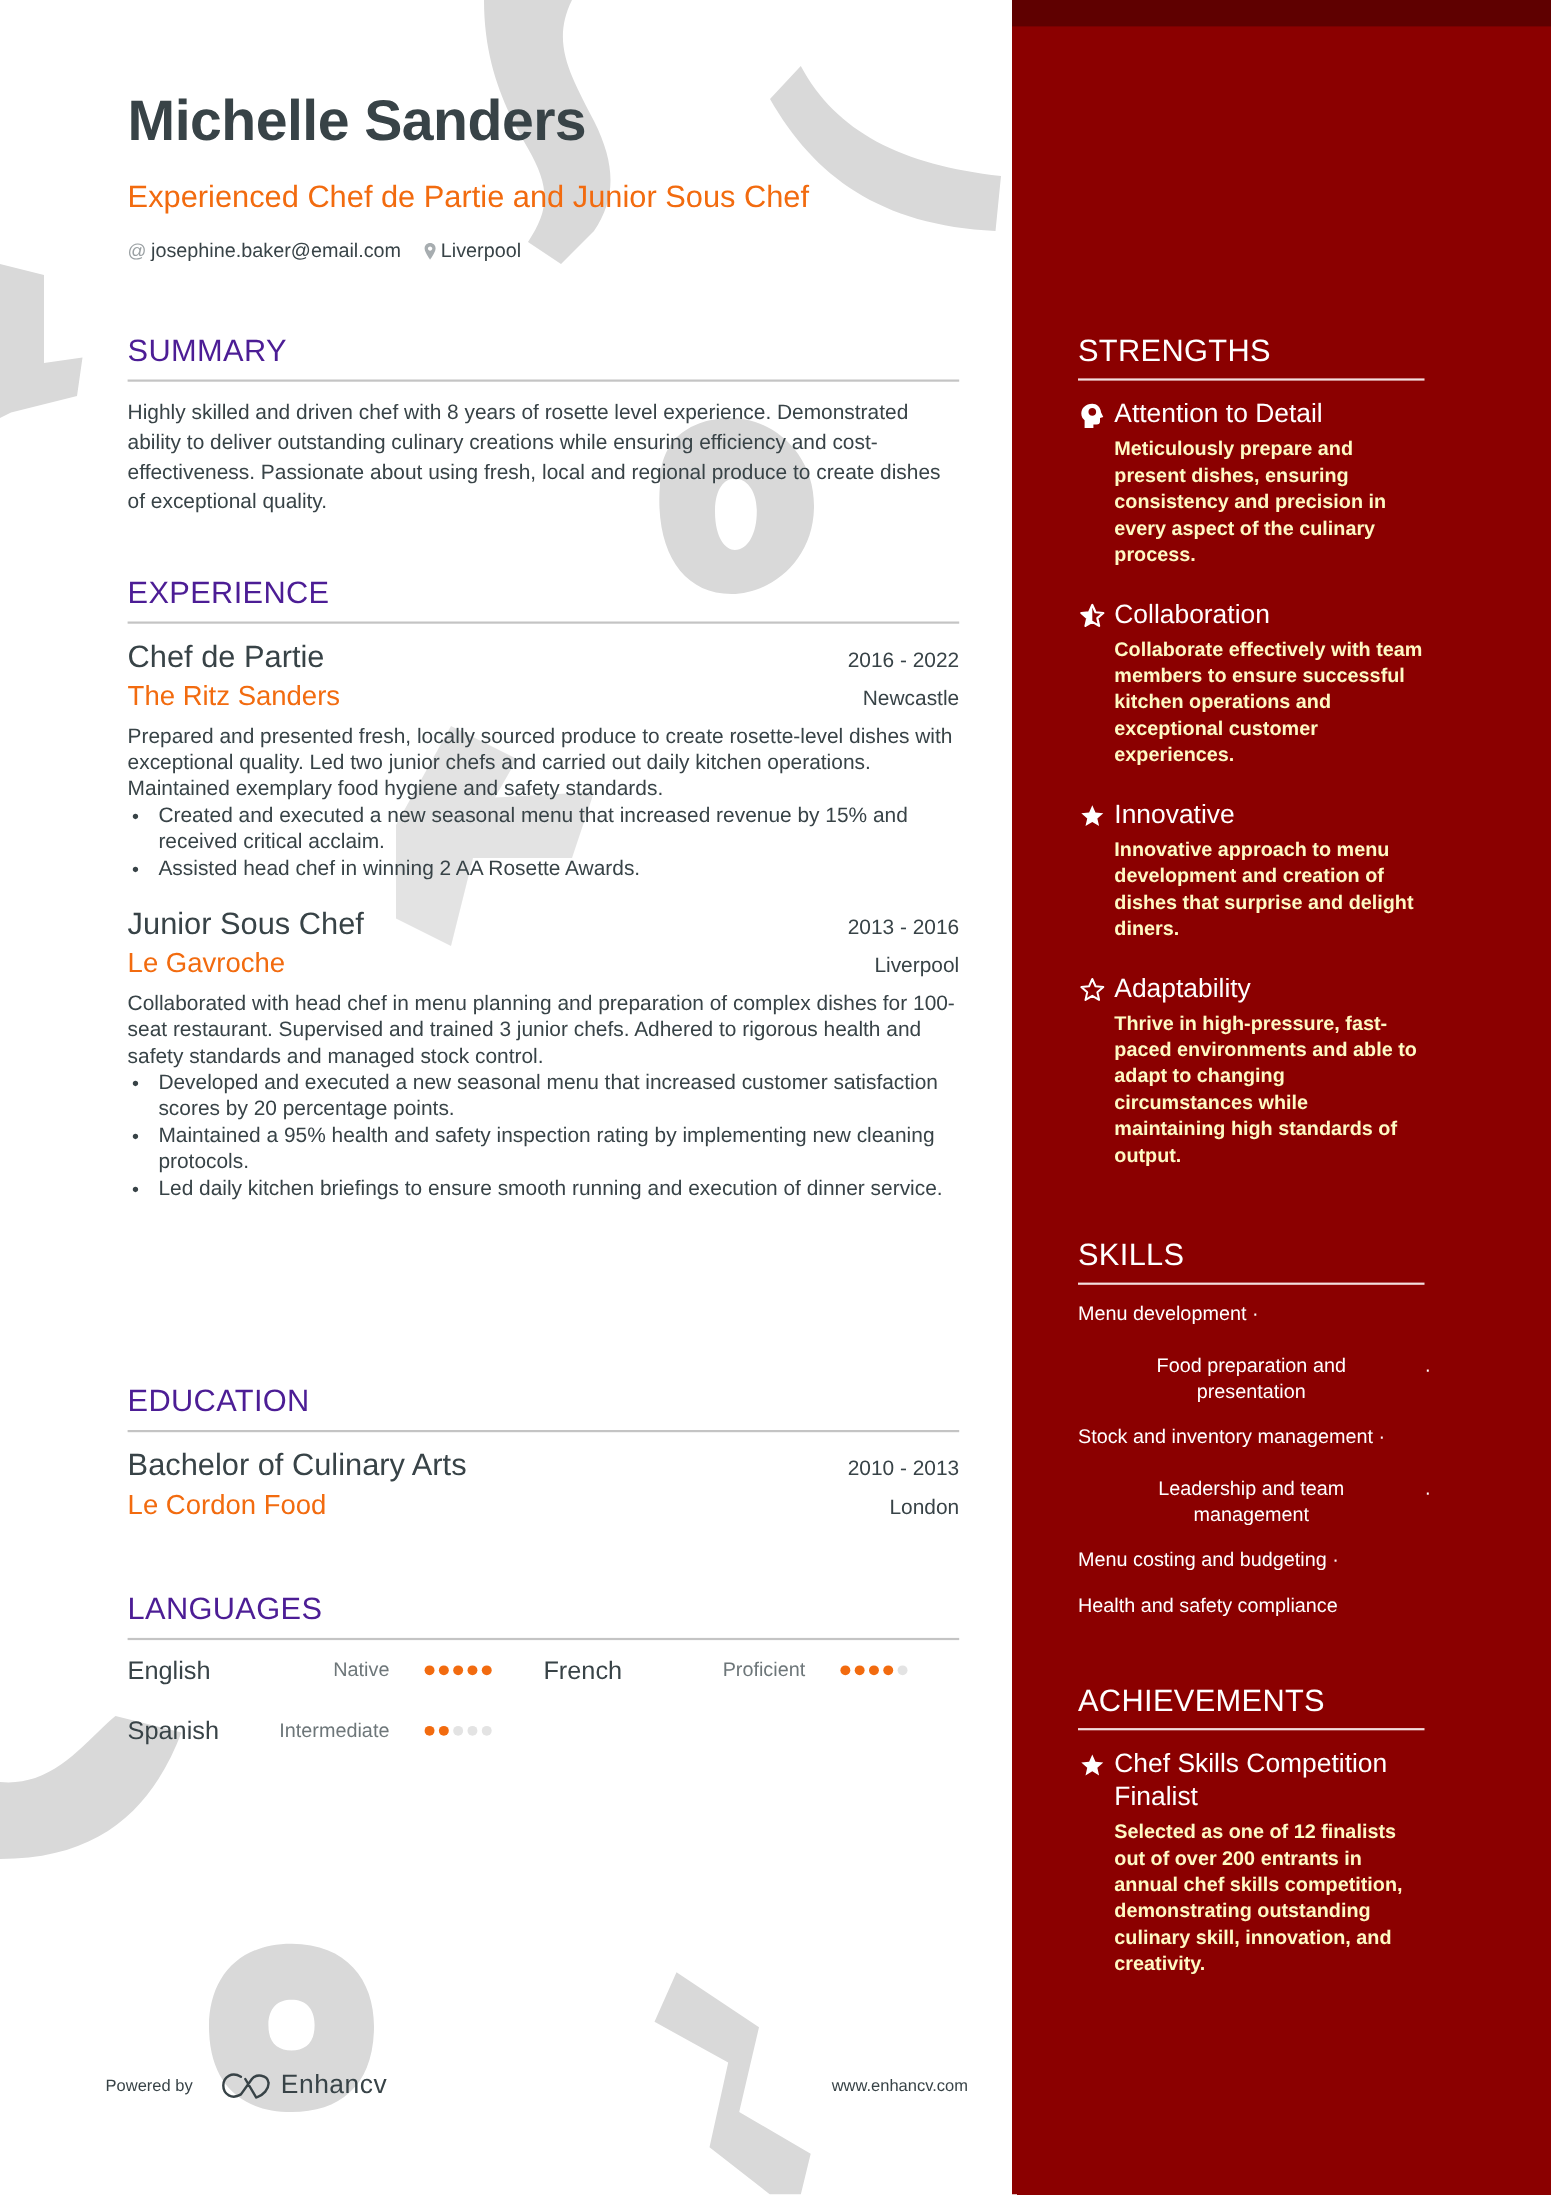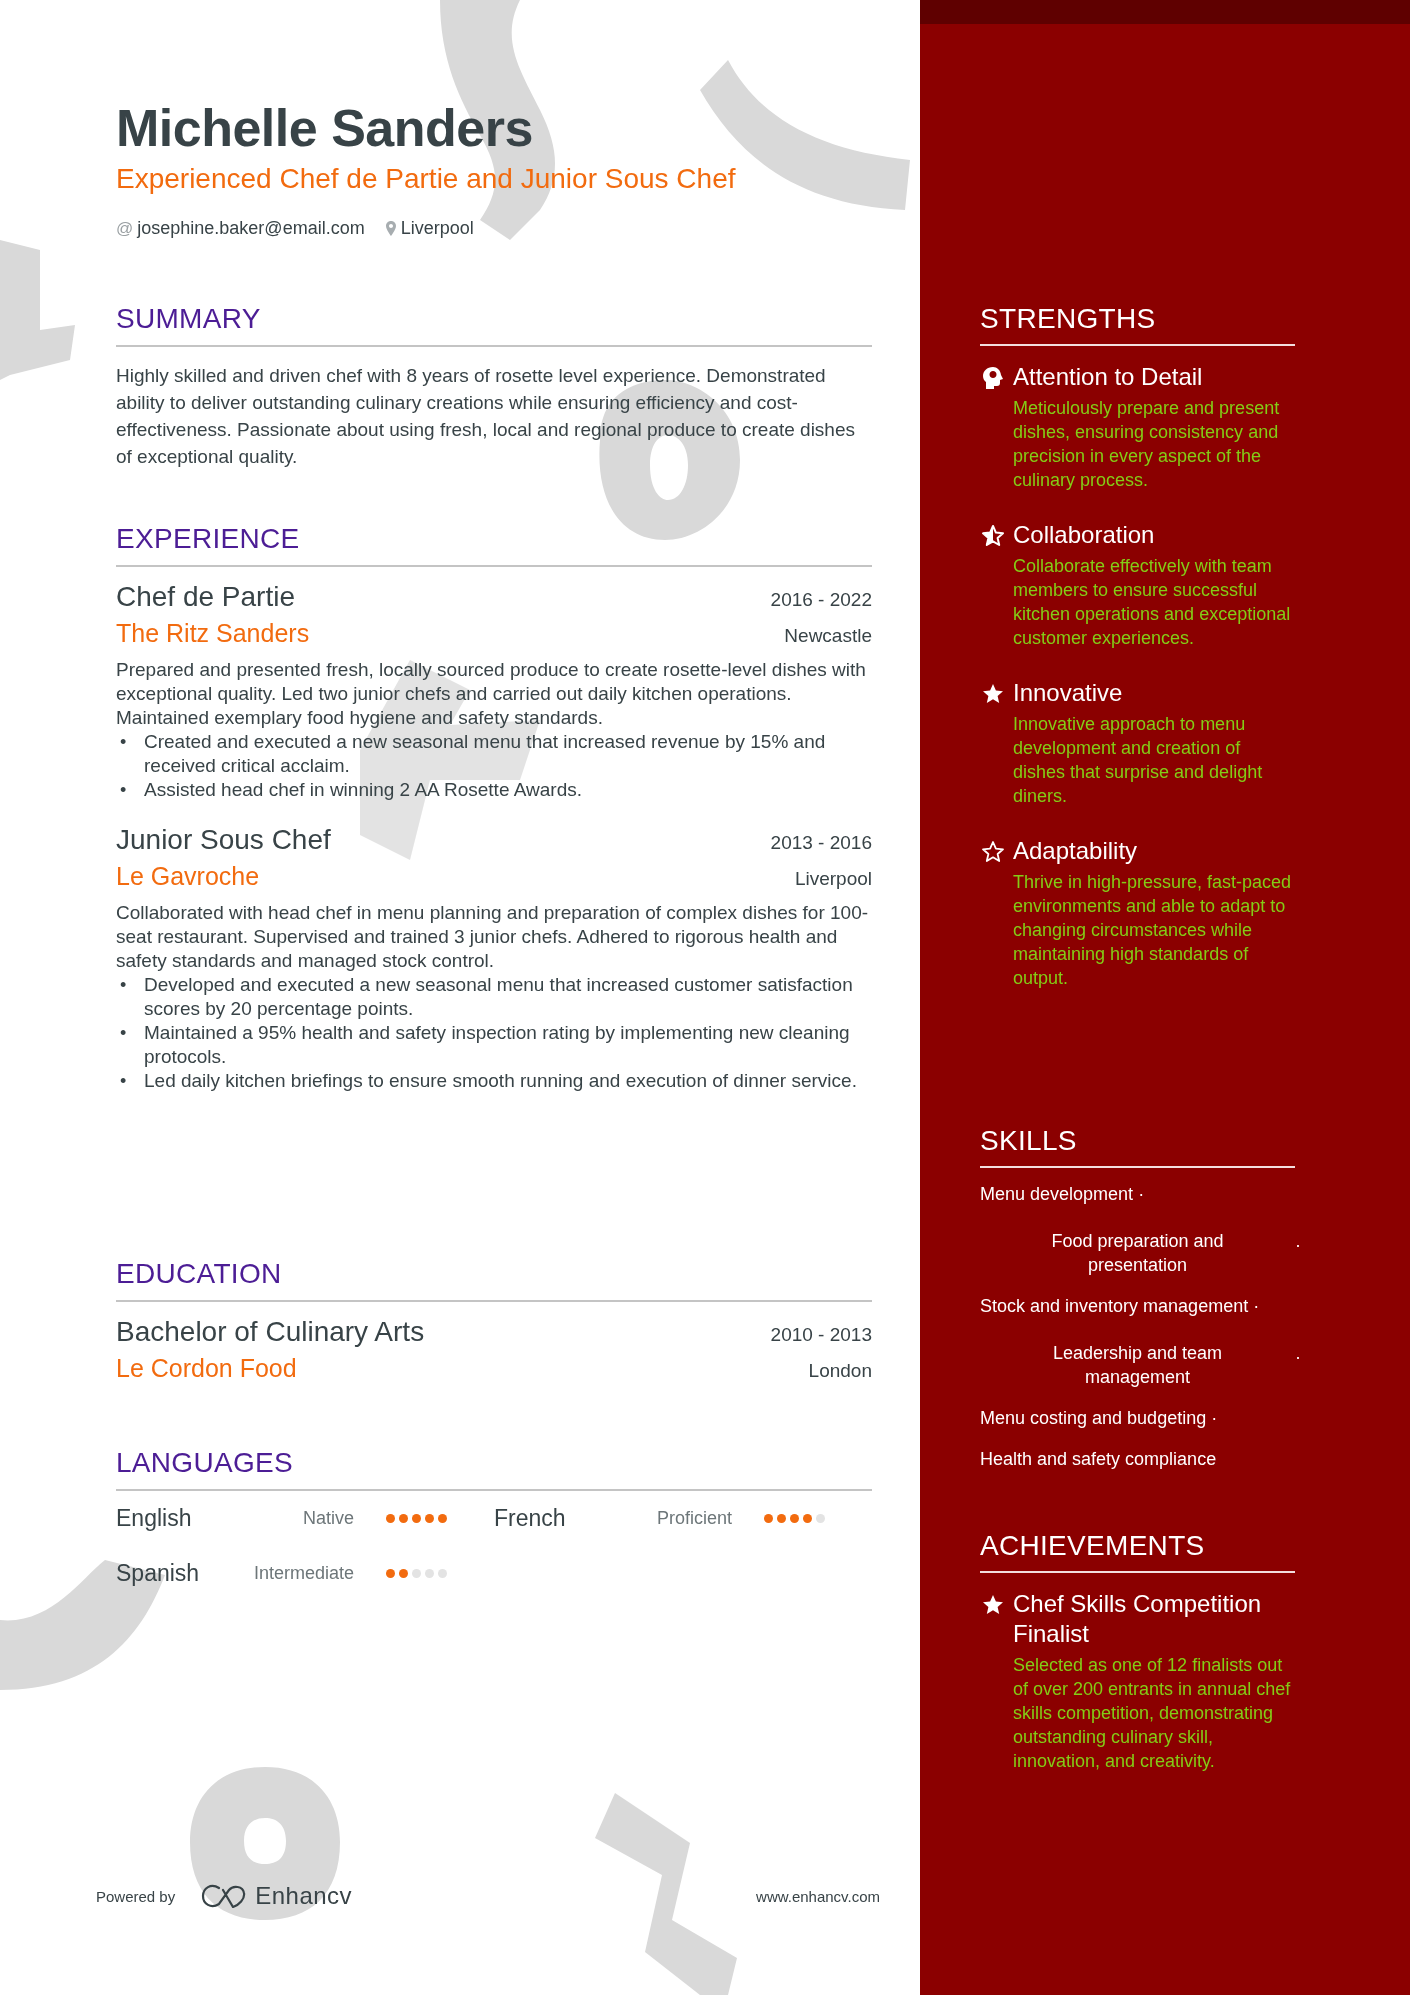--- a/index.html
+++ b/index.html
@@ -3,21 +3,21 @@
 <meta charset="utf-8">
 <style>
   * { box-sizing: border-box; margin: 0; padding: 0; }
   html, body { width: 1410px; height: 1995px; background: #ffffff; overflow: hidden; }
   body { position: relative; font-family: "Liberation Sans", "DejaVu Sans", sans-serif; color: #384347; }
 
   
   .deco { position: absolute; left: 0; top: 0; width: 920px; height: 1995px; z-index: 0; pointer-events: none; }
 
   .main { position: absolute; left: 116px; top: 0; width: 756px; z-index: 1; }
-  .name { position: absolute; top: 98px; font-size: 52px; font-weight: bold; color: #384347; letter-spacing: -0.5px; white-space: nowrap; }
+  .name { position: absolute; top: 80px; font-size: 52px; font-weight: bold; color: #384347; letter-spacing: -0.5px; white-space: nowrap; }
   .title { position: absolute; top: 163px; font-size: 28px; color: #f26b0f; white-space: nowrap; }
   .contacts { position: absolute; top: 218px; font-size: 18px; color: #384347; display: flex; align-items: center; gap: 20px; white-space: nowrap; }
   .contact { display: flex; align-items: center; gap: 4px; }
   .contact .ic { color: #9aa0a3; font-size: 17px; }
 
   .section { position: absolute; left: 0; width: 756px; }
   .sec-title { font-size: 28px; color: #4c1d95; letter-spacing: 0.3px; padding-bottom: 10px; border-bottom: 2px solid #c4c4c4; }
   .para { font-size: 19px; line-height: 27px; color: #384347; }
 
   .job-head { display: flex; justify-content: space-between; align-items: baseline; }
@@ -42,21 +42,21 @@
   .brand { display: flex; align-items: center; gap: 8px; font-size: 24px; color: #384347; letter-spacing: 0.5px; }
 
   
   .sidebar { position: absolute; left: 920px; top: 0; width: 582px; height: 1995px; background: #8b0000; z-index: 2; }
   .sidebar .band { height: 24px; background: #5f0000; }
   .side-inner { position: absolute; left: 60px; width: 315px; color: #ffffff; }
   .side-title { font-size: 28px; color: #ffffff; padding-bottom: 9px; border-bottom: 2px solid #f3dede; letter-spacing: 0.3px; }
   .str-item { display: flex; gap: 7px; margin-bottom: 28px; }
   .str-icon { width: 26px; flex: none; padding-top: 4px; display: flex; justify-content: center; }
   .str-head { font-size: 24px; color: #ffffff; line-height: 30px; }
-  .str-desc { font-size: 18px; line-height: 24px; color: #84cc16; margin-top: 4px; }
+  .str-desc { font-size: 18px; line-height: 24px; color: #fef9c3; margin-top: 4px; font-weight: bold; }
 
   .skills { text-align: left; }
   .skill { font-size: 18px; color: #ffffff; line-height: 24px; margin-bottom: 17px; position: relative; }
   .skill.center { text-align: center; padding: 0 20px; margin-top: 23px; }
   .skill .sep { position: absolute; right: -6px; top: 4px; }
 </style>
 </head>
 <body>
 
 <svg class="deco" viewBox="0 0 920 1995" xmlns="http://www.w3.org/2000/svg">

